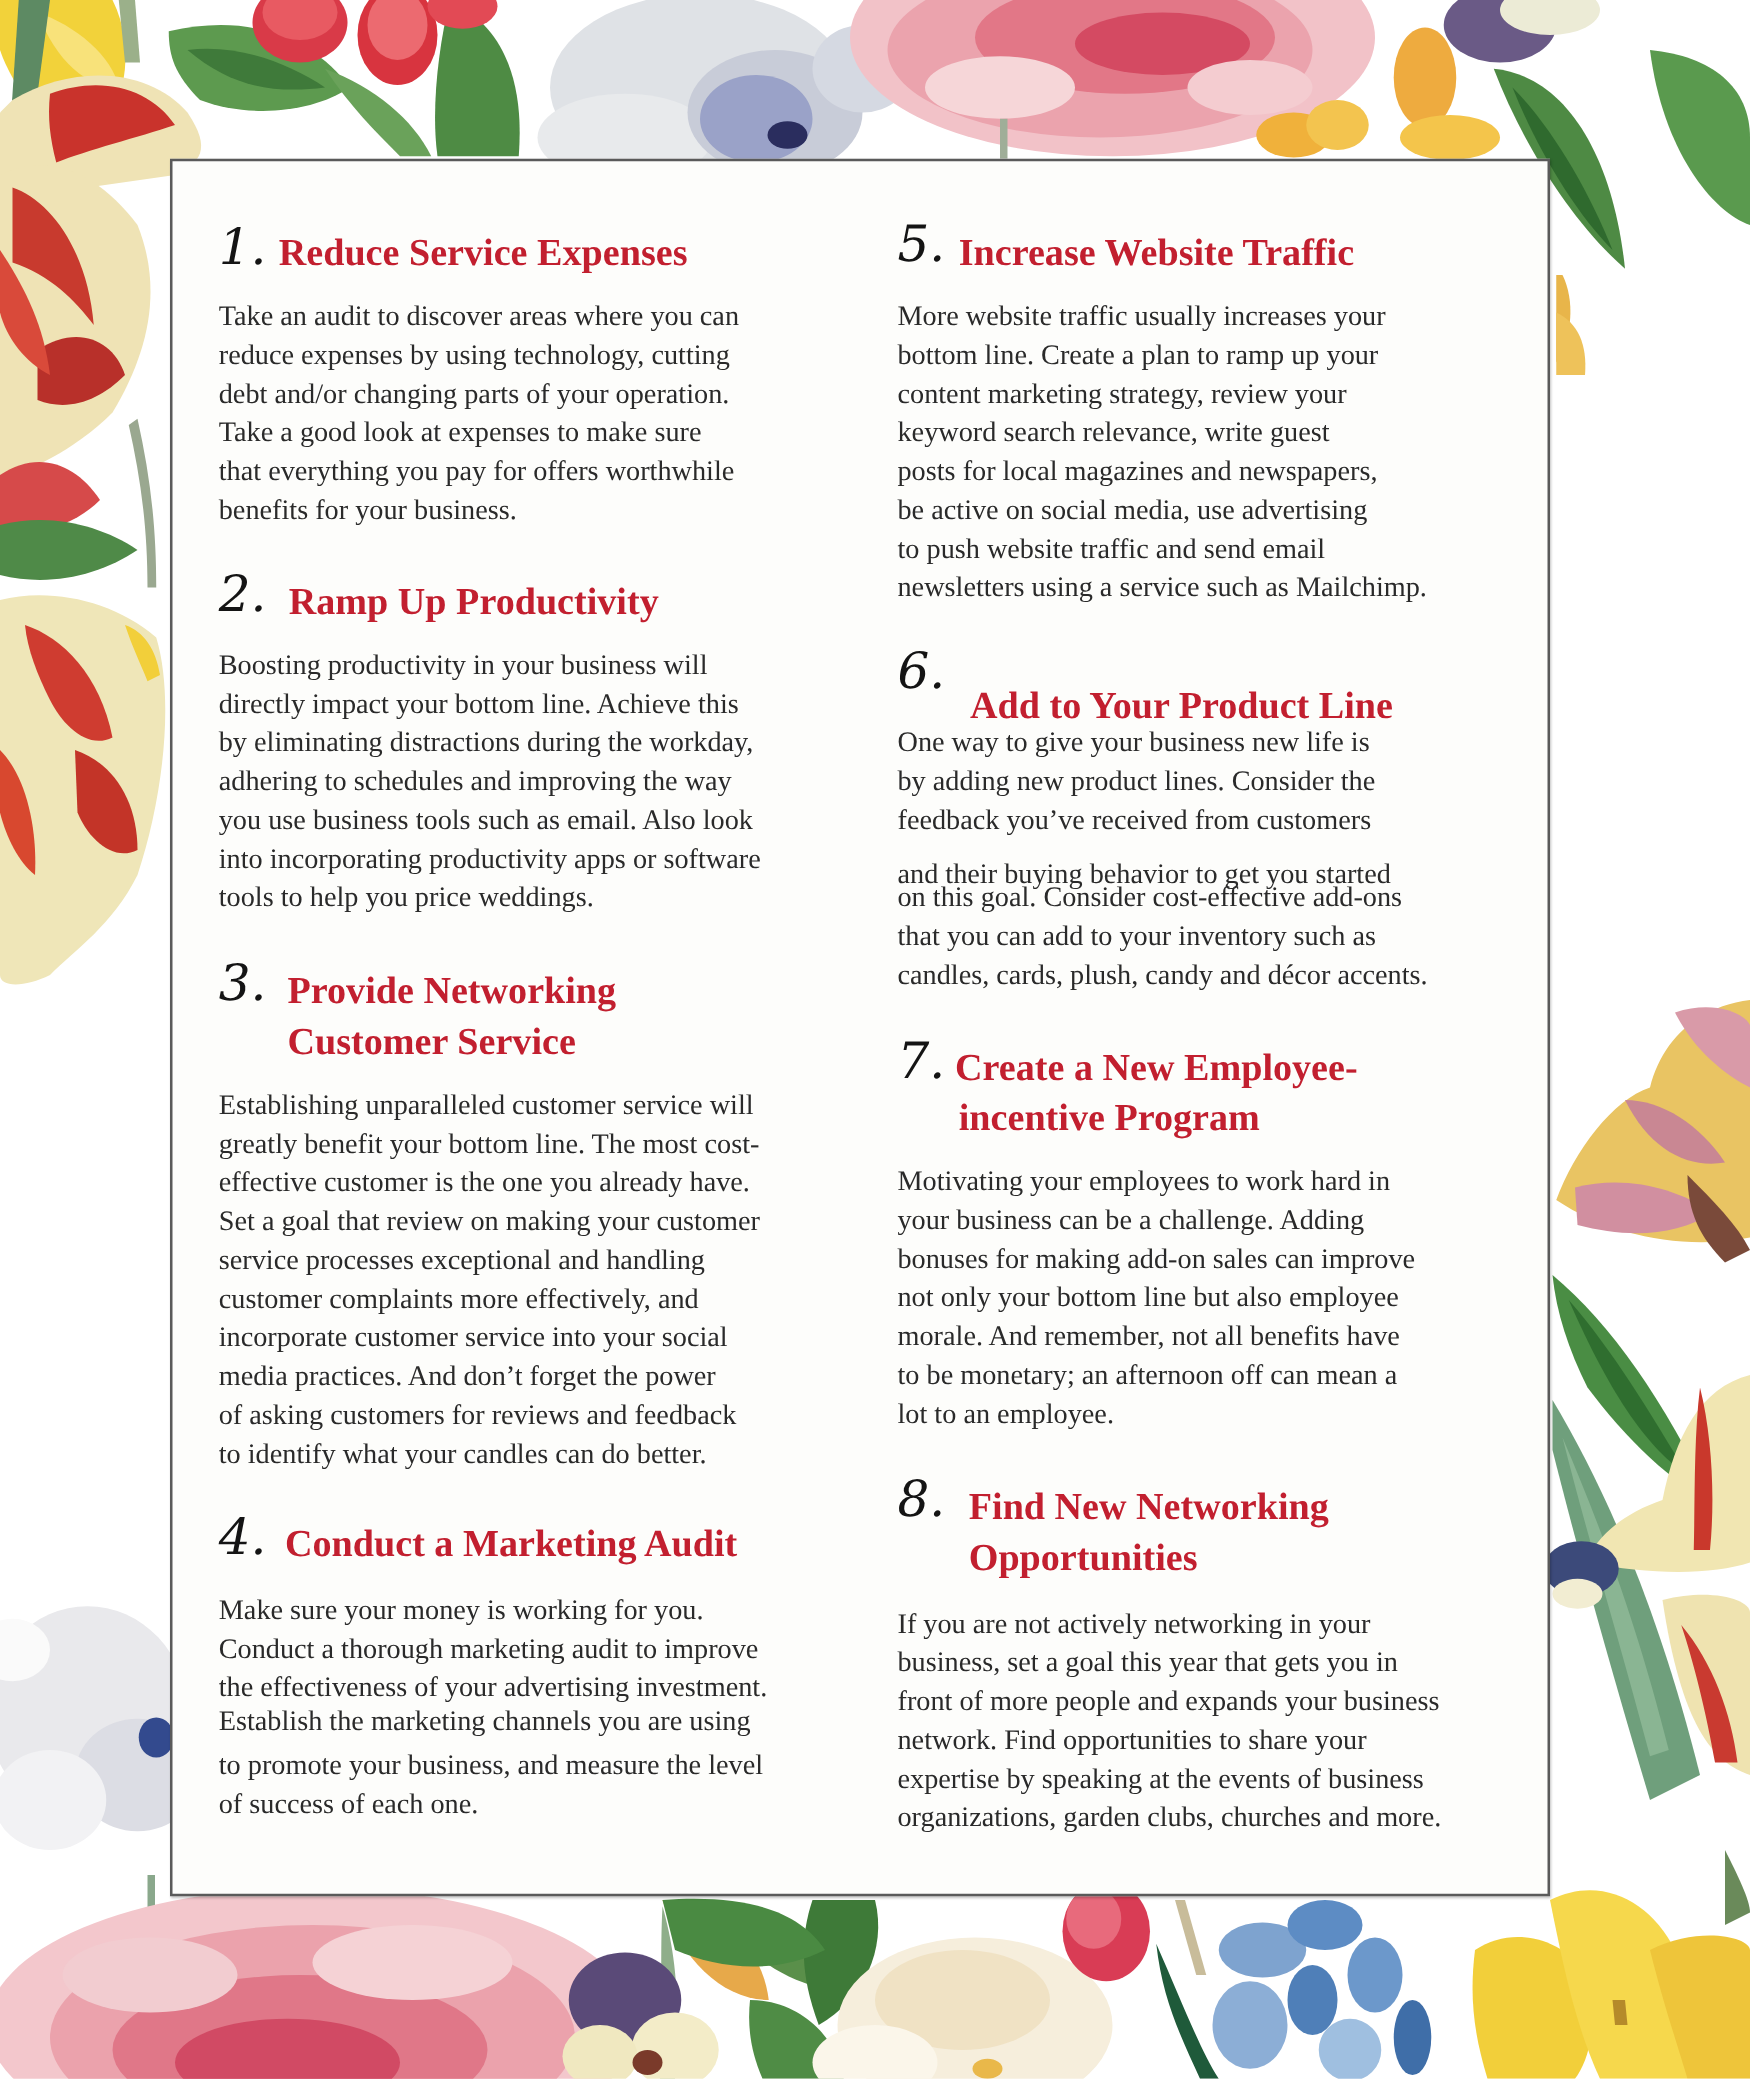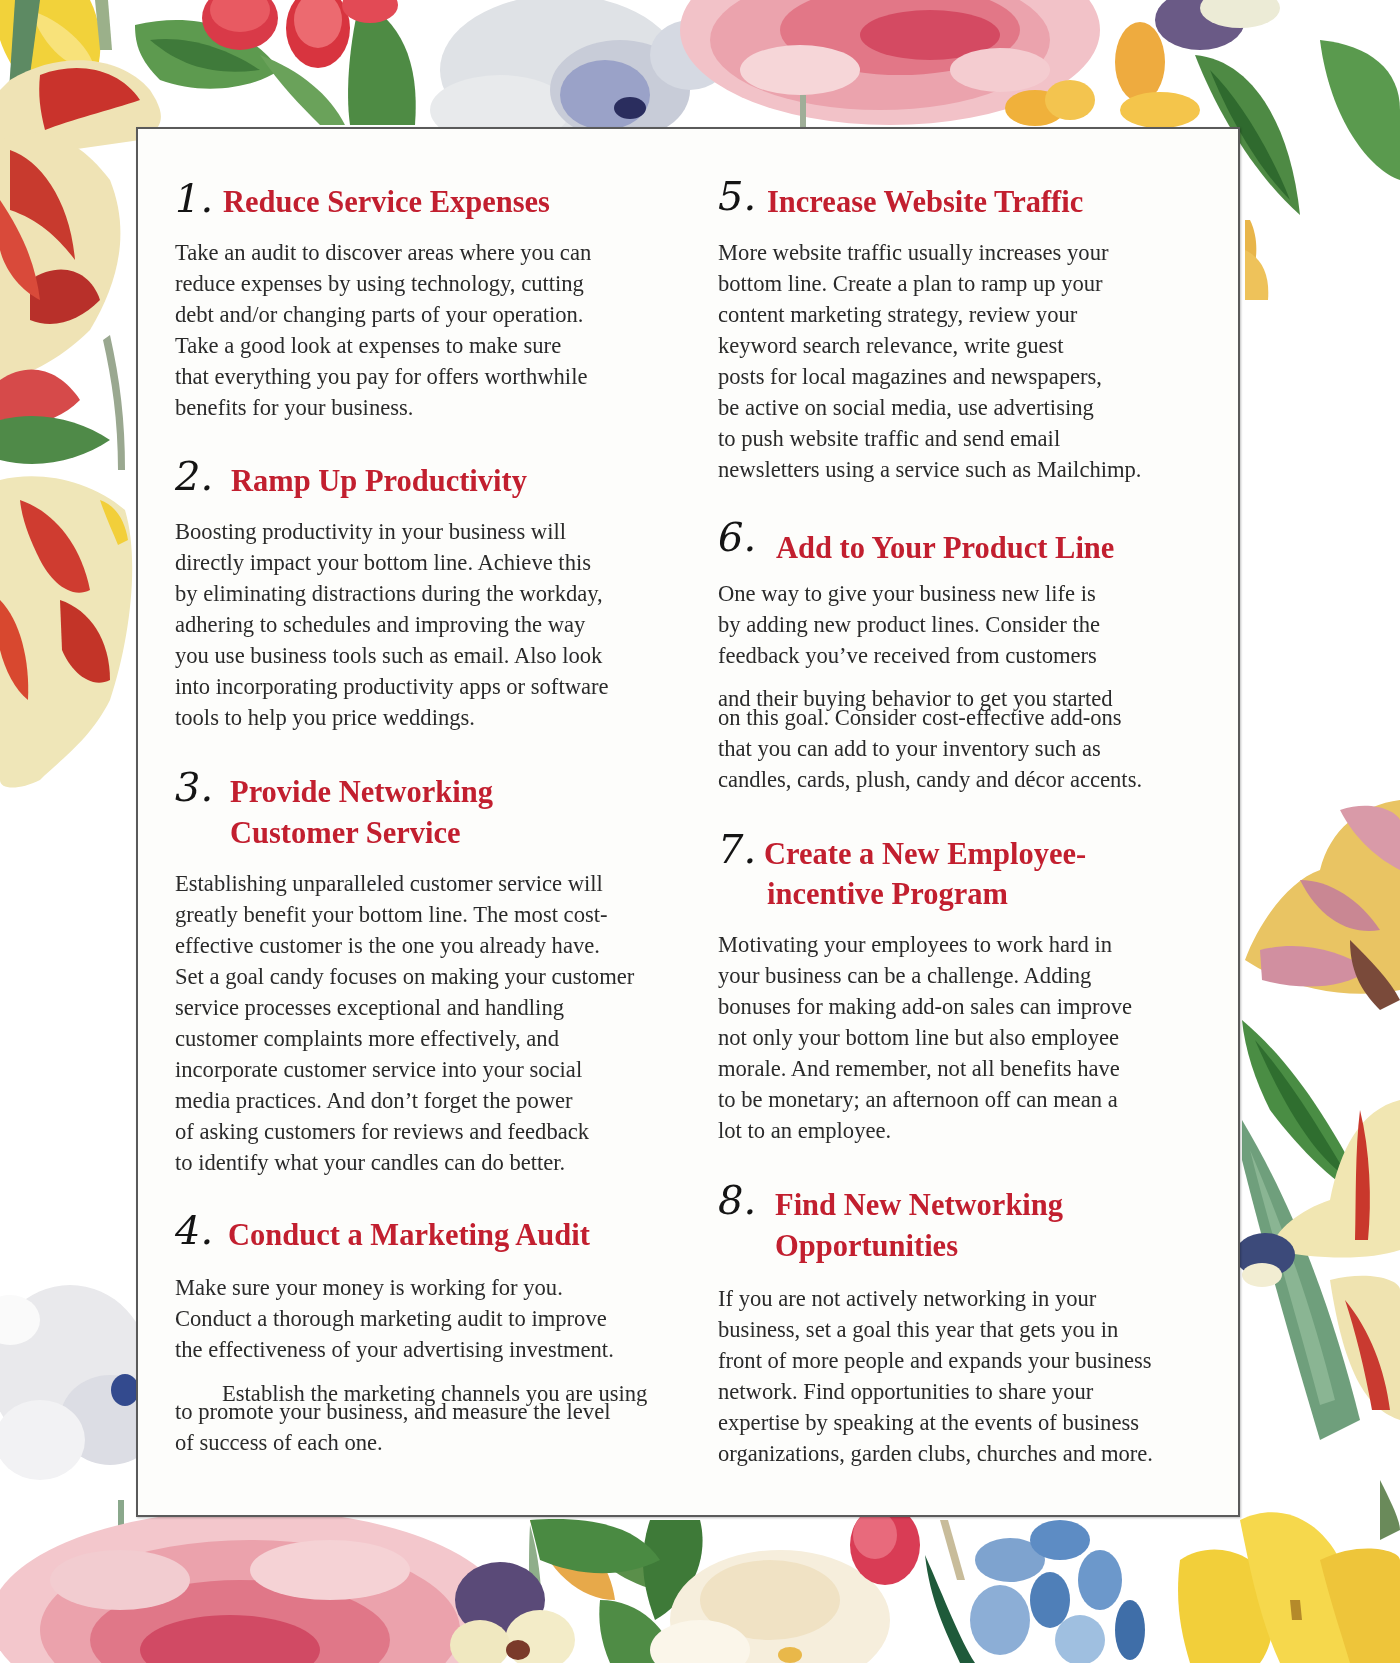--- a/index.html
+++ b/index.html
@@ -222,38 +222,38 @@
 </div>
 
 <div class="section" style="left:175px; top:0;">
   <span class="num" style="left:0; top:767px;">3.</span>
   <span class="heading" style="left:55px; top:772px;">Provide Networking</span>
   <span class="heading" style="left:55px; top:813px;">Customer Service</span>
   <div style="position:absolute; left:0; top:868px;">
     <div class="body-line" style="top:0;">Establishing unparalleled customer service will</div>
     <div class="body-line" style="top:31px;">greatly benefit your bottom line. The most cost-</div>
     <div class="body-line" style="top:62px;">effective customer is the one you already have.</div>
-    <div class="body-line" style="top:93px;">Set a goal candy focuses on making your customer</div>
+    <div class="body-line" style="top:93px;">Set a goal that review on making your customer</div>
     <div class="body-line" style="top:124px;">service processes exceptional and handling</div>
     <div class="body-line" style="top:155px;">customer complaints more effectively, and</div>
     <div class="body-line" style="top:186px;">incorporate customer service into your social</div>
     <div class="body-line" style="top:217px;">media practices. And don’t forget the power</div>
     <div class="body-line" style="top:248px;">of asking customers for reviews and feedback</div>
     <div class="body-line" style="top:279px;">to identify what your candles can do better.</div>
   </div>
 </div>
 
 <div class="section" style="left:175px; top:0;">
   <span class="num" style="left:0; top:1210px;">4.</span>
   <span class="heading" style="left:53px; top:1215px;">Conduct a Marketing Audit</span>
   <div style="position:absolute; left:0; top:1272px;">
     <div class="body-line" style="top:0;">Make sure your money is working for you.</div>
     <div class="body-line" style="top:31px;">Conduct a thorough marketing audit to improve</div>
     <div class="body-line" style="top:62px;">the effectiveness of your advertising investment.</div>
-    <div class="body-line" style="top:106px;margin-left:47px;">Establish the marketing channels you are using</div>
+    <div class="body-line" style="top:89px;">Establish the marketing channels you are using</div>
     <div class="body-line" style="top:124px;">to promote your business, and measure the level</div>
     <div class="body-line" style="top:155px;">of success of each one.</div>
   </div>
 </div>
 
 <div class="section" style="left:718px; top:0;">
   <span class="num" style="left:0; top:176px;">5.</span>
   <span class="heading" style="left:49px; top:182px;">Increase Website Traffic</span>
   <div style="position:absolute; left:0; top:237px;">
     <div class="body-line" style="top:0;">More website traffic usually increases your</div>
@@ -262,21 +262,21 @@
     <div class="body-line" style="top:93px;">keyword search relevance, write guest</div>
     <div class="body-line" style="top:124px;">posts for local magazines and newspapers,</div>
     <div class="body-line" style="top:155px;">be active on social media, use advertising</div>
     <div class="body-line" style="top:186px;">to push website traffic and send email</div>
     <div class="body-line" style="top:217px;">newsletters using a service such as Mailchimp.</div>
   </div>
 </div>
 
 <div class="section" style="left:718px; top:0;">
   <span class="num" style="left:0; top:517px;">6.</span>
-  <span class="heading" style="left:58px; top:528px;">Add to Your Product Line</span>
+  <span class="heading" style="left:58px; top:544px;">Add to Your Product Line</span>
   <div style="position:absolute; left:0; top:578px;">
     <div class="body-line" style="top:0;">One way to give your business new life is</div>
     <div class="body-line" style="top:31px;">by adding new product lines. Consider the</div>
     <div class="body-line" style="top:62px;">feedback you’ve received from customers</div>
     <div class="body-line" style="top:93px;margin-top:12px;">and their buying behavior to get you started</div>
     <div class="body-line" style="top:124px;">on this goal. Consider cost-effective add-ons</div>
     <div class="body-line" style="top:155px;">that you can add to your inventory such as</div>
     <div class="body-line" style="top:186px;">candles, cards, plush, candy and décor accents.</div>
   </div>
 </div>

